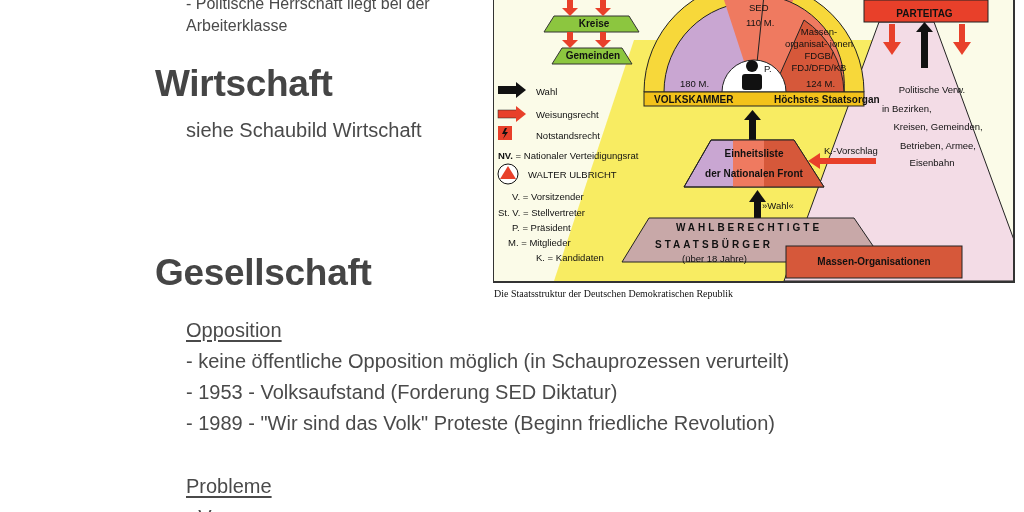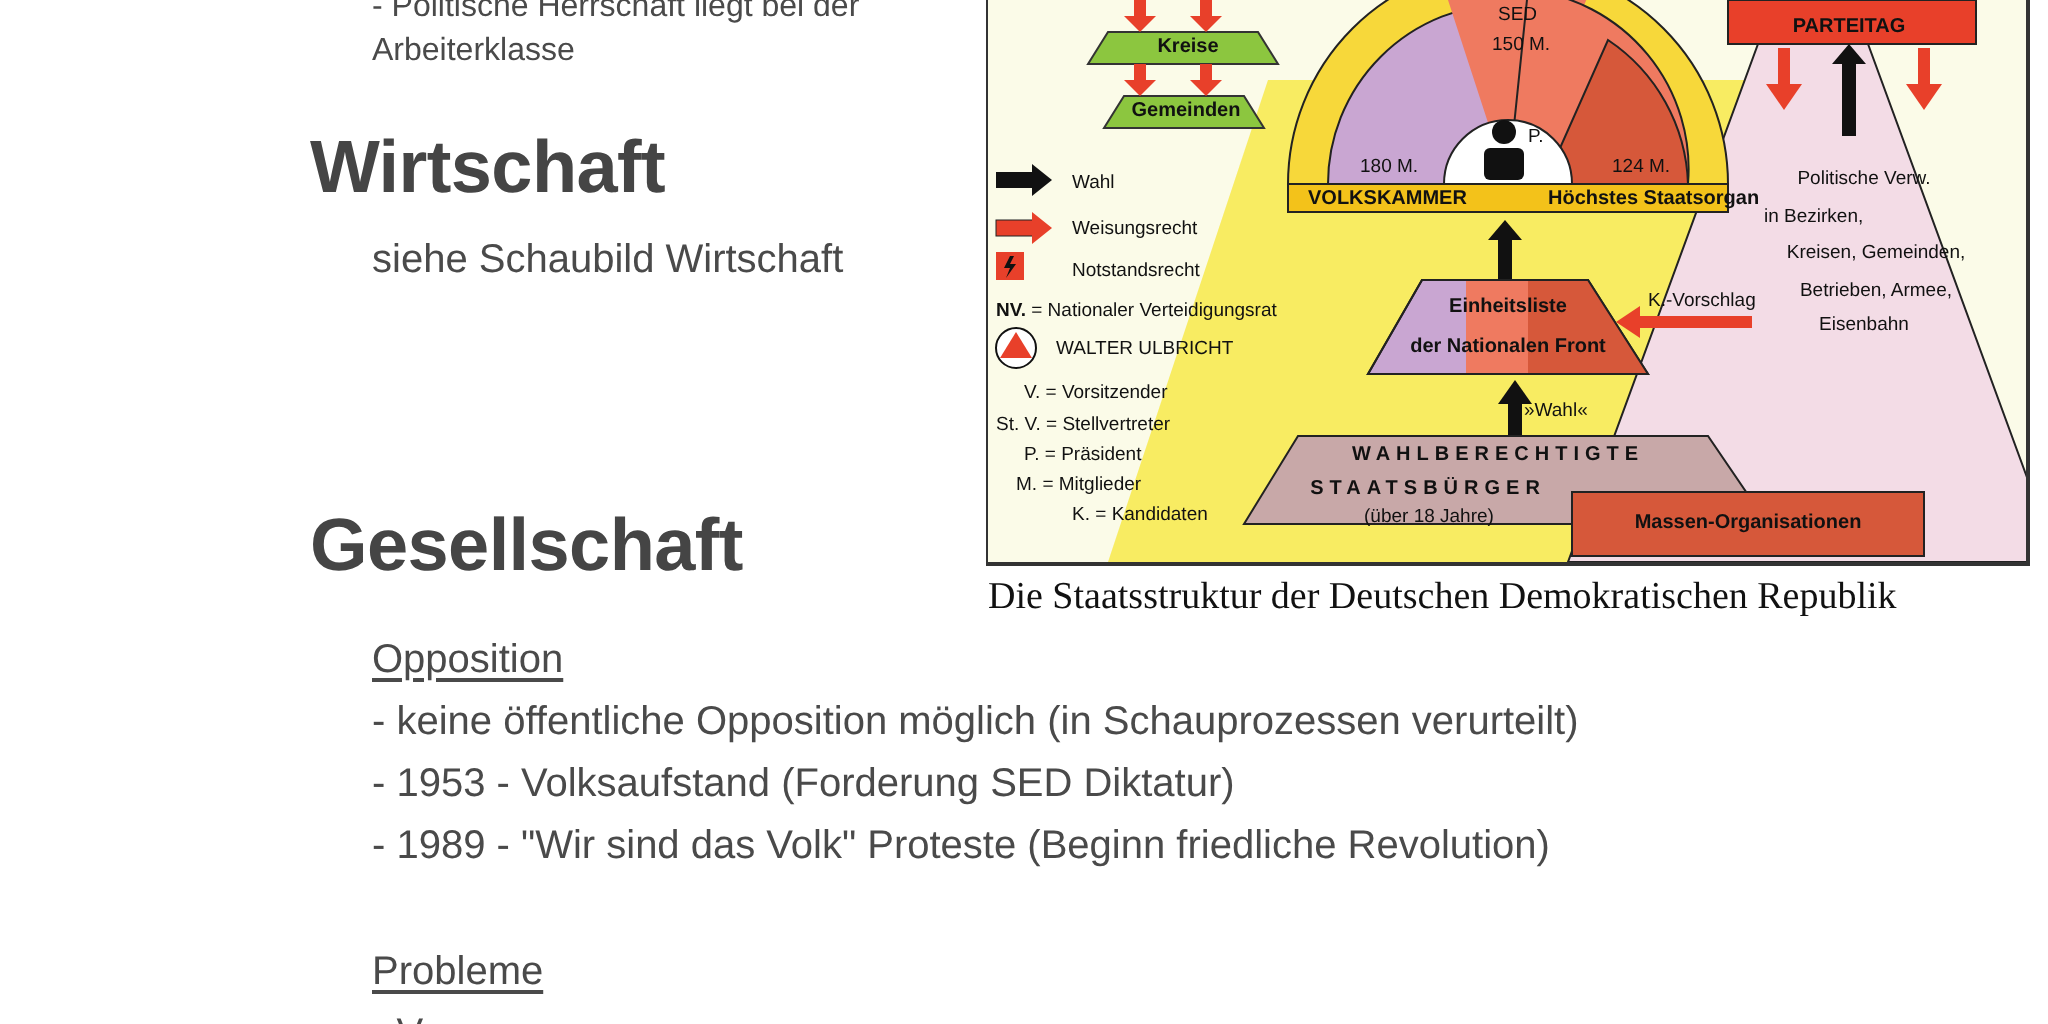--- a/index.html
+++ b/index.html
@@ -13,21 +13,21 @@
     .h1 { font-size: 37px; font-weight: bold; color: #454545; letter-spacing: -0.3px; }
     .body-text { font-size: 20px; color: #4a4a4a; }
     .u { text-decoration: underline; text-underline-offset: 3px; }
     .line { font-size: 20px; color: #4a4a4a; line-height: 31px; white-space: nowrap; }
 
     
     #diagram { left: 493px; top: 0; width: 519px; height: 281px; background: #fbfbe8; border-right: 2px solid #333; border-bottom: 2px solid #333; border-left: 1px solid #333; overflow: hidden; }
     .dg { position: absolute; font-family: "Liberation Sans", sans-serif; }
     .lbl-bold { font-weight: bold; font-family: "Liberation Sans Narrow", "Liberation Sans", sans-serif; font-size: 10px; color: #111; text-align: center; }
     .legend-t { font-size: 9.5px; color: #111; white-space: nowrap; }
-    #caption { left: 494px; top: 288px; font-family: "Liberation Serif", serif; font-size: 19px; color: #111; white-space: nowrap; }
+    #caption { left: 494px; top: 288px; font-family: "Liberation Serif", serif; font-size: 10px; color: #111; white-space: nowrap; }
   </style>
 </head>
 <body>
 
 <div class="abs bullet-small" style="left:186px; top:-8px;">- Politische Herrschaft liegt bei der</div>
 <div class="abs bullet-small" style="left:186px; top:14px;">Arbeiterklasse</div>
 
 <div class="abs h1" style="left:155px; top:63px;">Wirtschaft</div>
 <div class="abs body-text" style="left:186px; top:119px;">siehe Schaubild Wirtschaft</div>
 
@@ -118,21 +118,22 @@
   <div class="dg legend-t" style="left:4px; top:150px;"><b>NV.</b> = <span>Nationaler Verteidigungsrat</span></div>
   <div class="dg legend-t" style="left:34px; top:169px;">WALTER ULBRICHT</div>
   <div class="dg legend-t" style="left:18px; top:191px;"><span>V.</span> = <span>Vorsitzender</span></div>
   <div class="dg legend-t" style="left:4px; top:207px;"><span>St. V.</span> = <span>Stellvertreter</span></div>
   <div class="dg legend-t" style="left:18px; top:222px;"><span>P.</span> = <span>Präsident</span></div>
   <div class="dg legend-t" style="left:14px; top:237px;"><span>M.</span> = <span>Mitglieder</span></div>
   <div class="dg legend-t" style="left:14px; top:252px;padding-left:28px;"><span>K.</span> = <span>Kandidaten</span></div>
 
   <div class="dg legend-t" style="left:186px; top:78px;">180 M.</div>
   <div class="dg legend-t" style="left:255px; top:2px;">SED</div>
-  <div class="dg legend-t" style="left:252px; top:17px;">150 M.</div>
+  <div class="dg legend-t" style="left:252px; top:17px;">110 M.</div>
+  <div class="dg legend-t" style="left:290px; top:26px; width:70px; white-space:normal; text-align:center; line-height:12px;">Massen- organisat- ionen FDGB/ FDJ/DFD/KB</div>
   <div class="dg legend-t" style="left:312px; top:78px;">124 M.</div>
   <div class="dg legend-t" style="left:270px; top:63px;">P.</div>
 
   <div class="dg lbl-bold" style="left:160px; top:94px;">VOLKSKAMMER</div>
   <div class="dg lbl-bold" style="left:252px; top:94px;padding-left:28px;">Höchstes Staatsorgan</div>
 
   <div class="dg lbl-bold" style="left:200px; top:148px; width:120px;">Einheitsliste</div>
   <div class="dg lbl-bold" style="left:200px; top:168px; width:120px;">der Nationalen Front</div>
 
   <div class="dg legend-t" style="left:330px; top:145px;">K.-Vorschlag</div>

